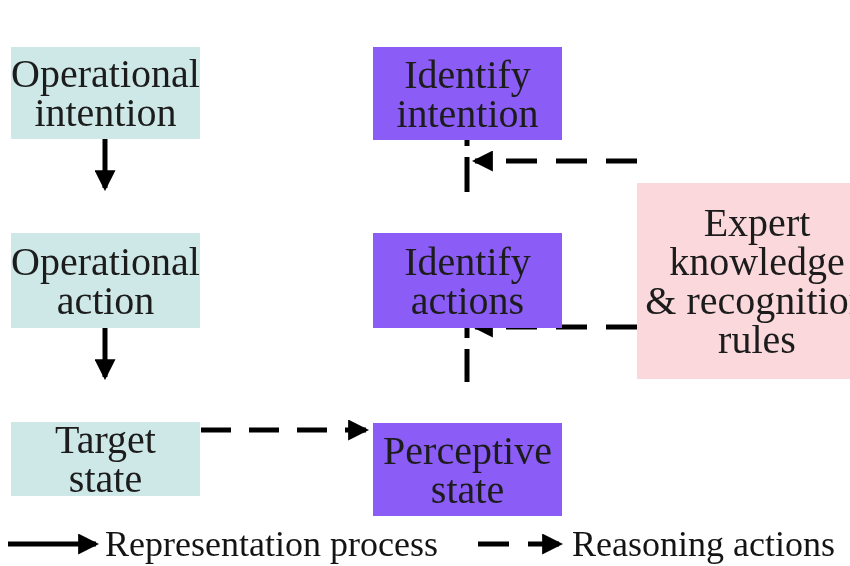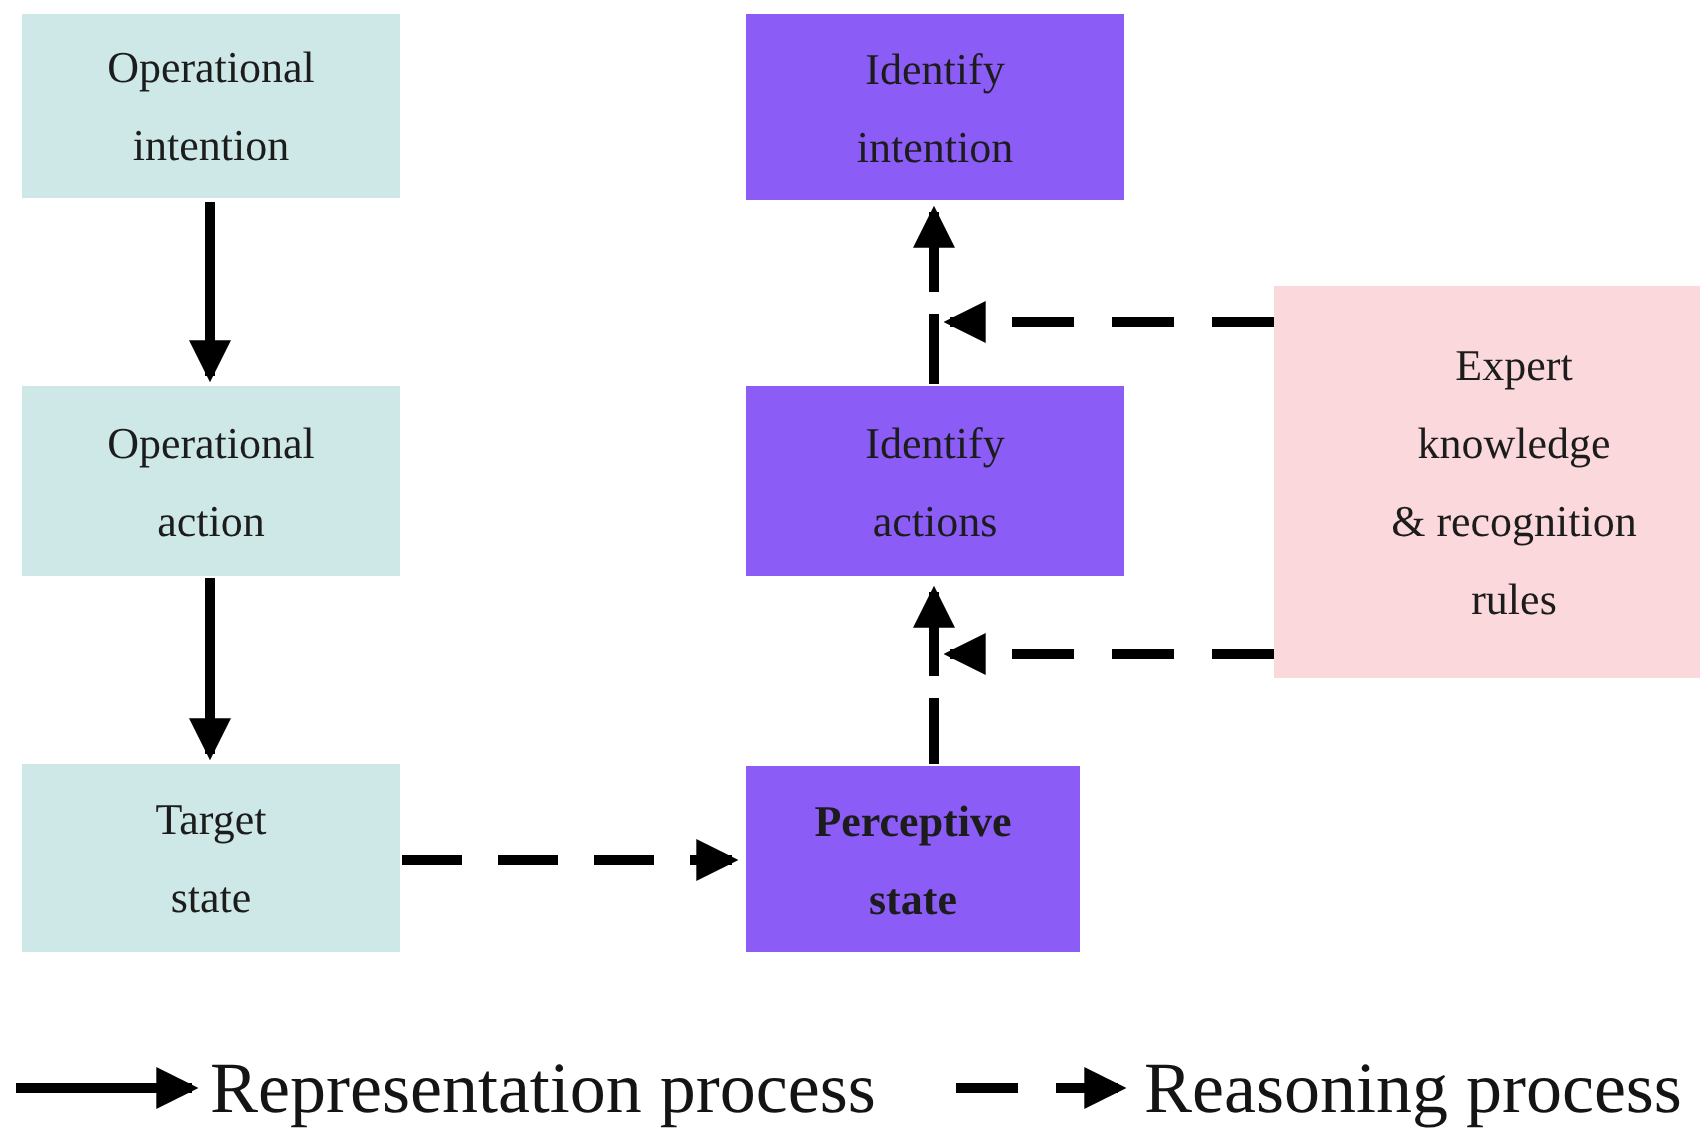--- a/index.html
+++ b/index.html
@@ -15,24 +15,25 @@
     position: absolute;
     left: 0; top: 0;
     width: 850px; height: 566px;
   }
   .node {
     position: absolute;
     display: flex;
     align-items: center;
     justify-content: center;
     text-align: center;
-    font-size: 22px;
+    font-size: 40px;
     line-height: 39px;
     color: #1c1c1c;
     white-space: pre-line;
+    margin-top: 40px;
   }
   .node.cyan   { background: #cde8e7; }
   .node.pink   { background: #8b5cf6; }
   .node.expert { background: #fad8dc; }
   .legend-label {
     position: absolute;
     top: 544px;
     transform: translateY(-50%);
     font-size: 36px;
     color: #141414;
@@ -71,34 +72,34 @@
 
     <line x1="478" y1="544" x2="560" y2="544" stroke="#000" stroke-width="5" stroke-dasharray="31 19" marker-end="url(#ah)"></line>
   </svg>
 
   <div class="node cyan" style="left:11px; top:7px; width:189px; height:92px;">Operational
 intention</div>
 
   <div class="node cyan" style="left:11px; top:193px; width:189px; height:95px;">Operational
 action</div>
 
-  <div class="node cyan" style="left:11px; top:382px; width:189px; height:94px;">Target
+  <div class="node cyan" style="left:11px; top:382px; width:189px; height:74px;">Target
 state</div>
 
   <div class="node pink" style="left:373px; top:7px; width:189px; height:93px;">Identify
 intention</div>
 
   <div class="node pink" style="left:373px; top:193px; width:189px; height:95px;">Identify
 actions</div>
 
-  <div class="node pink" style="left:373px; top:383px; width:167px; height:93px;font-weight:bold;">Perceptive
+  <div class="node pink" style="left:373px; top:383px; width:189px; height:93px;">Perceptive
 state</div>
 
   <div class="node expert" style="left:637px; top:143px; width:240px; height:196px;">Expert
 knowledge
 &amp; recognition
 rules</div>
 
   <div class="legend-label" style="left:105px;">Representation process</div>
 
-  <div class="legend-label" style="left:572px;">Reasoning process</div>
+  <div class="legend-label" style="left:572px;">Reasoning actions</div>
 
 </div>
 
 </body></html>

